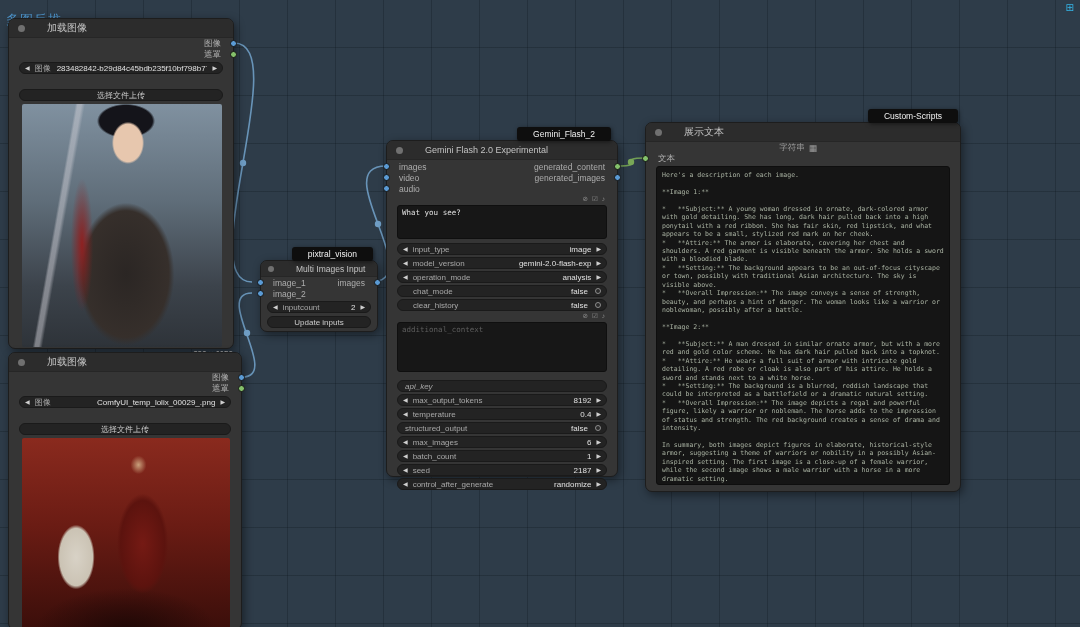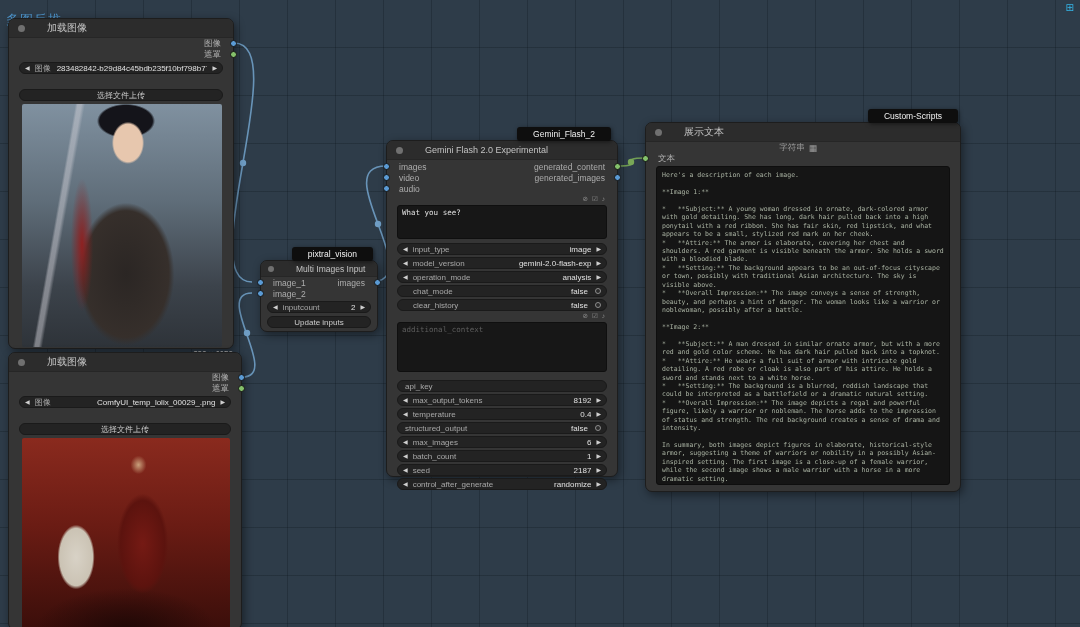--- a/index.html
+++ b/index.html
@@ -228,21 +228,21 @@
     </div>
 
     <div class="mini">
       <span>⊘</span>
       <span>☑</span>
       <span>♪</span>
     </div>
     <div class="tarea ph" style="height:50px;">additional_context</div>
 
     <div class="widget" style="margin-top:8px;">
-      <span class="wname" style="margin-left:2px;">api_key</span>
+      <span class="wname" style="margin-left:2px;font-style:italic;">api_key</span>
       <span class="wval"></span>
     </div>
     <div class="widget">
       <span class="arr">◀</span>
       <span class="wname">max_output_tokens</span>
       <span class="wval">8192</span>
       <span class="arr">▶</span>
     </div>
     <div class="widget">
       <span class="arr">◀</span>

